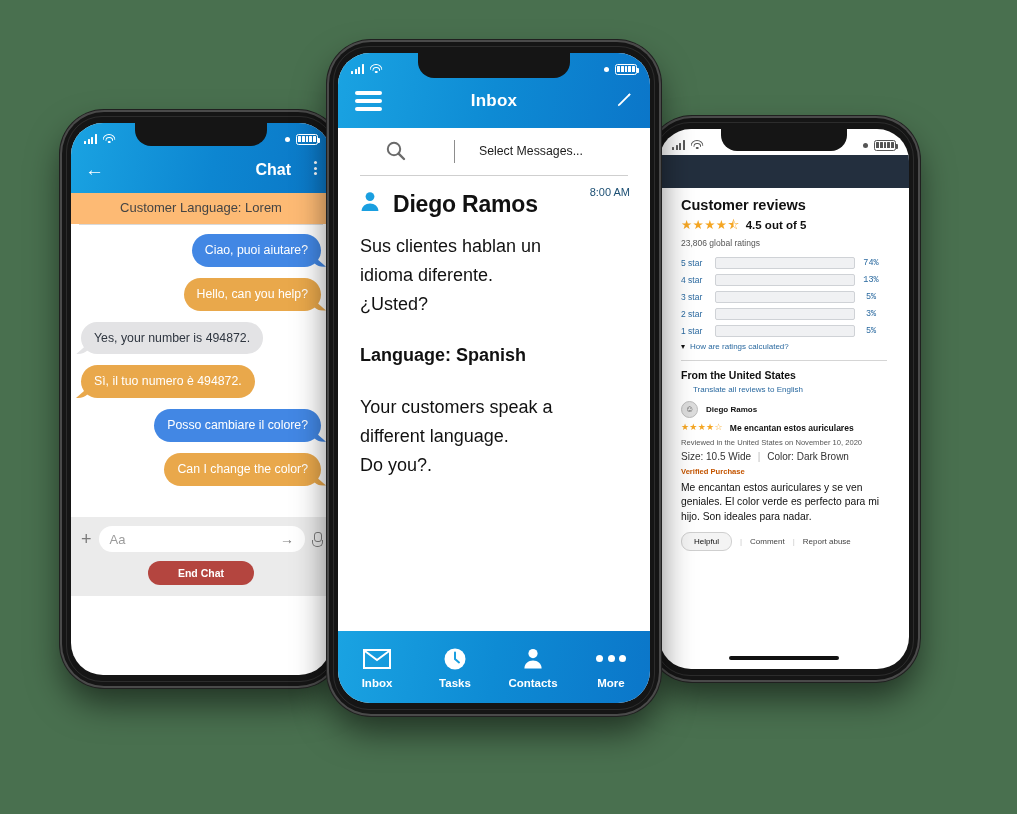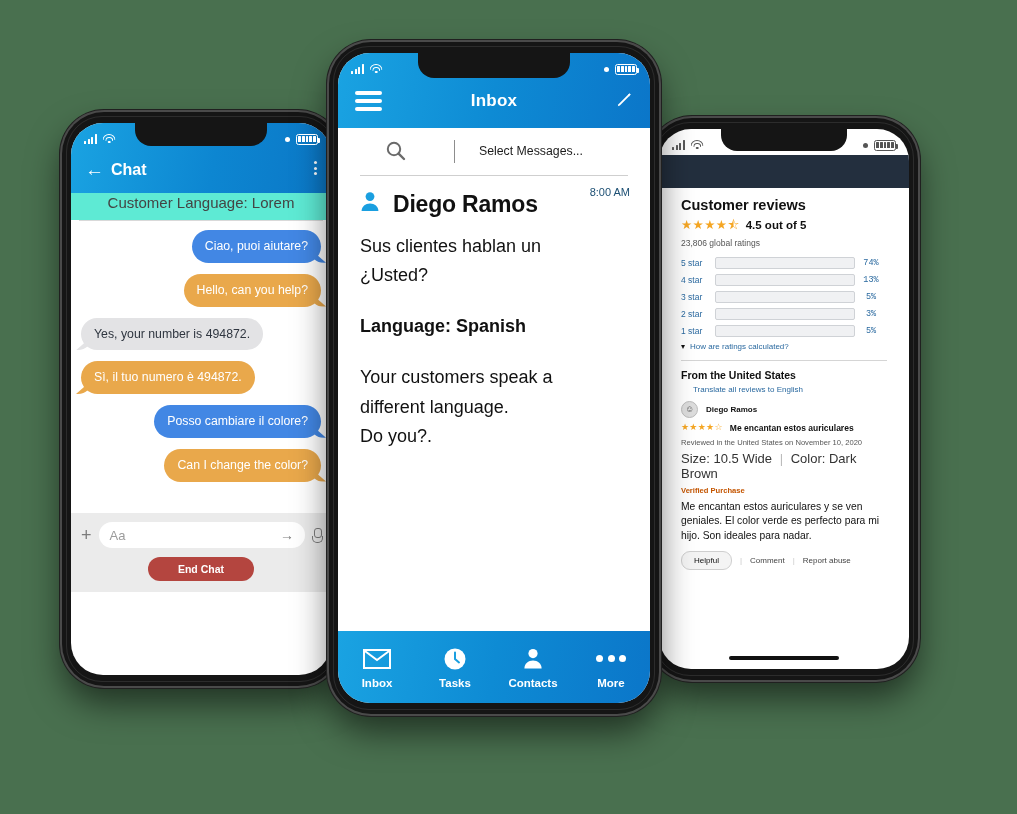--- a/index.html
+++ b/index.html
@@ -62,27 +62,27 @@
 
   
   #phone-left { left: 62px; top: 112px; width: 278px; height: 574px; }
   #phone-left .notch { width: 132px; height: 25px; }
   .chat-top {
     background: linear-gradient(100deg,#1aa3e2 0%,#0d86d1 55%,#0b77c6 100%);
     color: #fff;
   }
   .chat-nav { display: flex; align-items: center; padding: 11px 14px 14px 14px; }
   .chat-back { font-size: 19px; line-height: 1; width: 26px; }
-  .chat-title { flex: 1; text-align: left; font-size: 16px; font-weight: bold; }
+  .chat-title { flex: 1; text-align: right; font-size: 16px; font-weight: bold; }
   .chat-kebab { width: 26px; text-align: right; font-size: 14px;
     letter-spacing: 0; line-height: 4px; }
   .chat-kebab b { display:block; width:3px; height:3px; border-radius:50%;
     background:#fff; margin:0 0 2.5px auto; }
-  .chat-sub { text-align: center; font-size: 15px; color: #444;
-    padding: 1px 0 9px; background: #5eead4; }
+  .chat-sub { text-align: center; font-size: 13px; color: #444;
+    padding: 7px 0 9px; background: #fdba74; }
   .chat-sub-rule { height: 1px; background: #d9d9d9; margin: 0 8px; }
   .chat-body { background: #fff; padding: 9px 10px 6px; height: 292px; }
   .bubble-row { display: flex; margin-bottom: 11px; }
   .bubble-row.right { justify-content: flex-end; }
   .bubble {
     position: relative; max-width: 86%; padding: 9px 13px;
     border-radius: 17px; font-size: 12.3px; font-weight: normal;
     color: #fff; line-height: 1.2;
   }
   .bubble.blue { background: #4287e4; }
@@ -188,21 +188,21 @@
   .translate { font-size: 8px; color: #2b6aa0; margin-top: 4px; margin-left: 12px; }
   .reviewer { display: flex; align-items: center; gap: 8px; margin-top: 7px; }
   .avatar { width: 17px; height: 17px; border-radius: 50%;
     background: #ddd; border: 1px solid #bbb; font-size: 9px;
     display: flex; align-items: center; justify-content: center; color: #555; }
   .reviewer-name { font-size: 8px; font-weight: bold; color: #111; }
   .rev-title-row { display: flex; align-items: center; gap: 7px; margin-top: 5px; }
   .stars-sm { color: #f5a623; font-size: 9px; letter-spacing: .3px; line-height: 1; }
   .rev-title { font-size: 8.5px; font-weight: bold; }
   .rev-meta { font-size: 7.6px; color: #565656; margin-top: 5px; }
-  .rev-meta2 { font-size: 13px; color: #333; margin-top: 4px; }
+  .rev-meta2 { font-size: 10px; color: #333; margin-top: 4px; }
   .rev-meta2 span.sep { color: #bbb; margin: 0 4px; }
   .verified { font-size: 7.6px; font-weight: bold; color: #c45500; margin-top: 5px; }
   .rev-text { font-size: 10.3px; line-height: 1.42; margin-top: 5px; color: #111; }
   .rev-actions { display: flex; align-items: center; gap: 8px; margin-top: 8px; }
   .helpful { background: #f4f4f4; border: 1px solid #cfcfcf; border-radius: 9px;
     font-size: 8px; padding: 4px 12px; color: #111; }
   .act-link { font-size: 8px; color: #444; }
   .act-sep { color: #c8c8c8; font-size: 8px; }
   .home-ind { position: absolute; bottom: 9px; left: 50%;
     transform: translateX(-50%); width: 110px; height: 4px;
@@ -356,20 +356,21 @@
               <circle cx="12" cy="6.6" r="4.4" fill="#1a9fe0"></circle>
               <path d="M3.6 21c0-4.6 3.8-7.6 8.4-7.6S20.4 16.4 20.4 21z" fill="#1a9fe0"></path>
             </svg>
         </div>
         <div class="msg-name">Diego Ramos</div>
         <div class="msg-time">8:00 AM</div>
       </div>
 
       <div class="msg-body">
         <div>Sus clientes hablan un</div>
+        <div>idioma diferente.</div>
         <div>¿Usted?</div>
         <div class="msg-gap"></div>
         <div class="bold">Language: Spanish</div>
         <div class="msg-gap"></div>
         <div>Your customers speak a</div>
         <div>different language.</div>
         <div>Do you?.</div>
       </div>
 
       <div class="tabbar">

